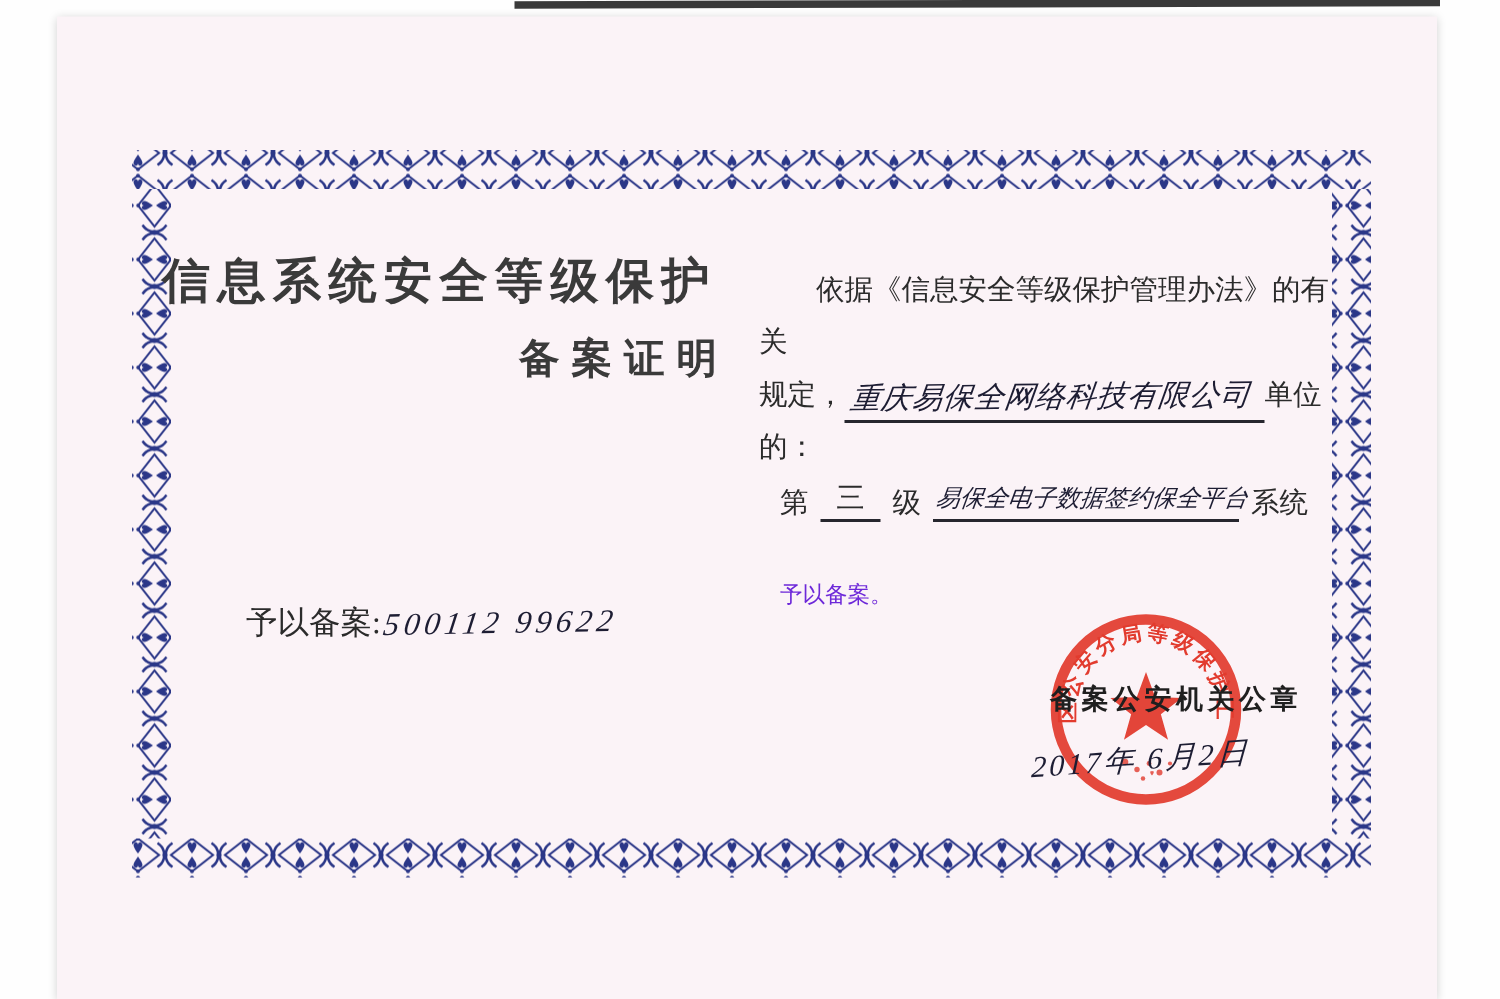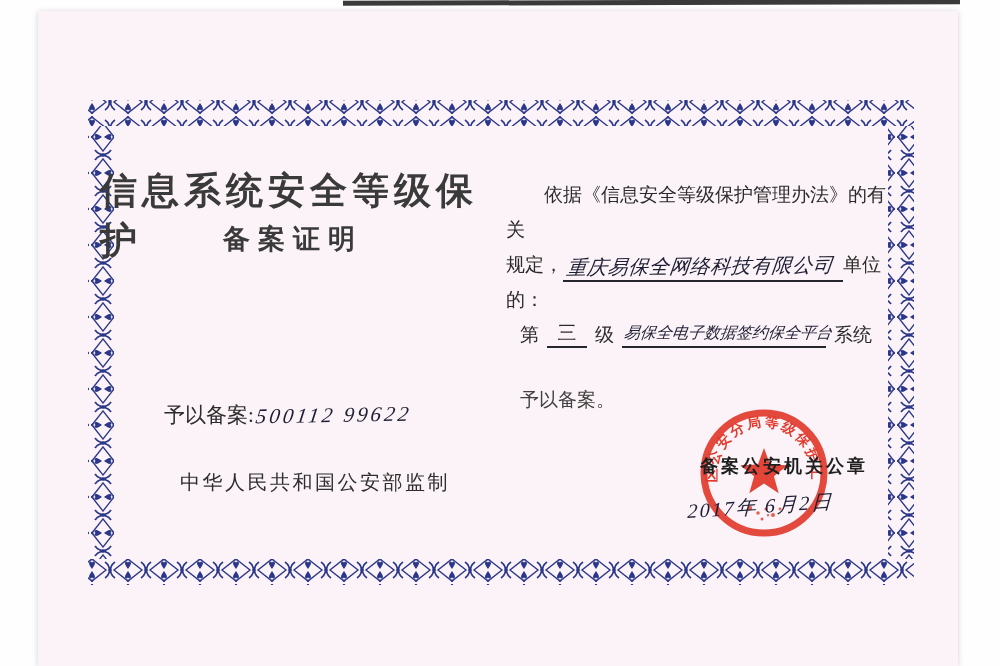--- a/index.html
+++ b/index.html
@@ -15,34 +15,34 @@
   }
   .paper{
     position:absolute;left:38px;top:11px;width:920px;height:655px;
     background:#fbf3f7;
     box-shadow:0 1px 6px rgba(0,0,0,0.18);
   }
   .frame{position:absolute;left:0;top:0;width:920px;height:655px;}
 
   .title1{
     position:absolute;left:62px;top:155px;width:386px;
-    font-size:37px;font-weight:bold;color:#3a3a3a;
+    text-align:center;font-size:32px;font-weight:bold;color:#3a3a3a;
     letter-spacing:5px;
   }
   .title2{
     position:absolute;left:62px;top:210px;width:386px;
-    text-align:center;font-size:27px;font-weight:bold;color:#3a3a3a;
+    text-align:right;font-size:27px;font-weight:bold;color:#3a3a3a;
     letter-spacing:8px;
   }
 
   .body-col{
     position:absolute;left:468px;top:166px;width:388px;
     font-size:19px;color:#2b2b2b;line-height:35px;
   }
-  .body-col p{margin:0;}
+  .body-col p{margin:0;font-family:Liberation Mono, monospace;}
   .indent{text-indent:2em;}
   .flexline{white-space:nowrap;}
 
   .fill-line{
     display:inline-block;vertical-align:bottom;
     border-bottom:2px solid #26262e;
     line-height:26px;
   }
   .w-company{width:276px;padding-left:4px;}
   .w-grade{width:40px;text-align:center;}
@@ -58,21 +58,21 @@
   .hand-company{font-size:20px;letter-spacing:0.5px;transform:skewX(-7deg) rotate(-0.6deg);}
   .hand-system{font-size:16px;letter-spacing:0px;transform:skewX(-7deg);}
 
   .grade-line{
     position:absolute;left:482px;top:308px;width:380px;
     font-size:19px;color:#2b2b2b;white-space:nowrap;
   }
   .grade-sep{display:inline-block;width:8px;}
   .filing-line{
     position:absolute;left:482px;top:376px;
-    font-size:19px;color:#404040;
+    font-size:15px;color:#6d28d9;
   }
 
   .certno{
     position:absolute;left:126px;top:390px;white-space:nowrap;
   }
   .certno-label{font-size:21px;color:#2b2b2b;}
   .certno-value{
     font-size:21px;letter-spacing:3px;
     transform:skewX(-9deg) rotate(-1deg);
     margin-left:2px;
@@ -148,21 +148,20 @@
     <div class="grade-line">
       <span>第</span><span class="grade-sep"></span><span class="fill-line w-grade"><span>三</span></span><span class="grade-sep"></span><span>级</span><span class="grade-sep"></span><span class="fill-line w-system"><span class="hand hand-system">易保全电子数据签约保全平台</span></span><span class="grade-sep"></span><span>系统</span>
     </div>
 
     <div class="filing-line">予以备案。</div>
 
     <div class="certno">
       <span class="certno-label">予以备案:</span><span class="hand certno-value">500112 99622</span>
     </div>
 
-    <div class="issuer">中华人民共和国公安部监制</div>
 
     <svg class="seal" viewBox="-88 -88 176 176" xmlns="http://www.w3.org/2000/svg">
       <defs>
         <path id="sealArc" d="M -46,13 A 47.5,47.5 0 1 1 46,13" fill="none"></path>
       </defs>
       <circle r="60" fill="none" stroke="#e23b2e" stroke-width="7" opacity="0.93"></circle>
       <polygon points="0,-25 6.1,-8.4 23.8,-7.7 9.9,3.2 14.7,20.2 0,10.4 -14.7,20.2 -9.9,3.2 -23.8,-7.7 -6.1,-8.4" fill="#e23b2e" opacity="0.95"></polygon>
       <text font-size="14" fill="#e23b2e" letter-spacing="2.5" font-family="Liberation Serif, DejaVu Serif, serif" font-weight="bold">
         <textPath href="#sealArc" startOffset="4">区公安分局等级保护工</textPath>
       </text>

